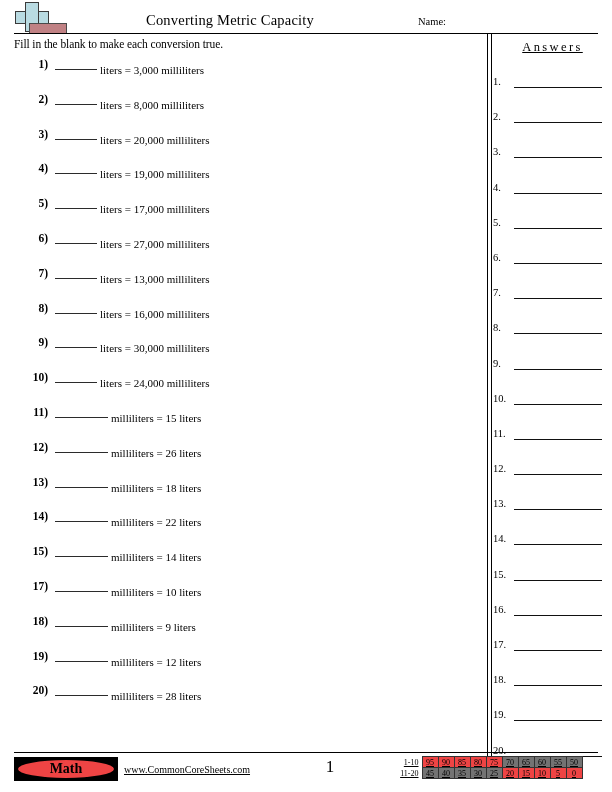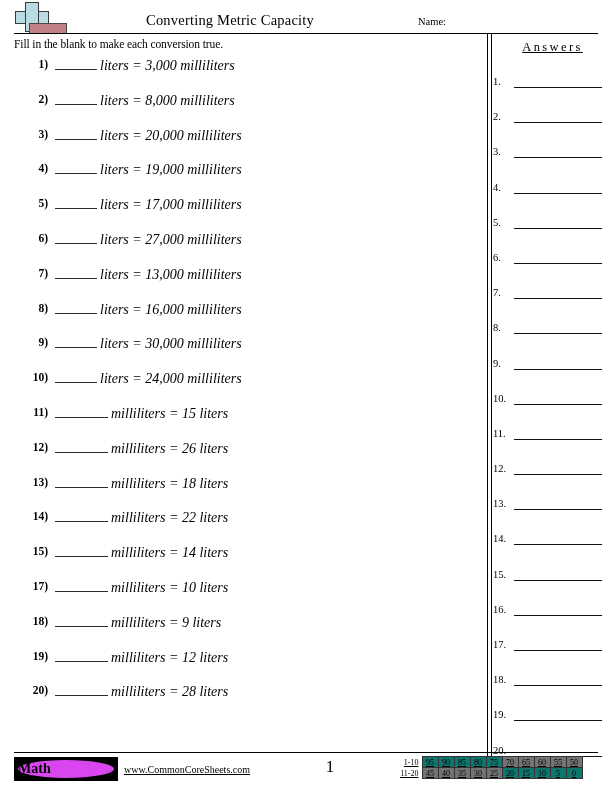--- a/index.html
+++ b/index.html
@@ -61,21 +61,21 @@
     position:relative; height:34.8px;
   }
   .prob-num {
     position:absolute; left:22px; top:2px; width:26px;
     text-align:right; font-size:11.5px; font-weight:bold;
   }
   .prob-blank {
     position:absolute; top:13px; height:0; border-top:1.3px solid #2b2b2b;
   }
   .prob-text {
-    position:absolute; top:2px; font-size:14px; white-space:nowrap;font-style:italic;
+    position:absolute; top:8px; font-size:11px; white-space:nowrap;
   }
   .g1 .prob-blank { left:55px; width:42px; }
   .g1 .prob-text  { left:100px; }
   .g2 .prob-blank { left:55px; width:53px; }
   .g2 .prob-text  { left:111px; }
 
   
   .answers-head {
     position:absolute; left:493px; top:40px; width:119px;
     text-align:center; font-size:12.5px; font-weight:normal;
@@ -96,22 +96,22 @@
   .footer-rule {
     position:absolute; left:14px; top:752px; width:584px; height:0;
     border-top:1.7px solid #000;
   }
   .math-badge {
     position:absolute; left:14px; top:757px; width:104px; height:24px;
     background:#000;
   }
   .math-badge-inner {
     position:absolute; left:4px; top:3px; width:96px; height:18px;
-    background:#d946ef; border-radius:50%;
-    font-size:14px; font-weight:bold; text-align:left; line-height:18px;
+    background:#ef4444; border-radius:50%;
+    font-size:14px; font-weight:bold; text-align:center; line-height:18px;
   }
   .site {
     position:absolute; left:124px; top:764px;
     font-size:10px;
     text-decoration:underline;
   }
   .page-num {
     position:absolute; left:300px; top:757px; width:60px;
     text-align:center; font-size:17px;
   }
@@ -123,21 +123,21 @@
     font-size:8px; text-align:center;
     width:16px; height:11px;
     border:0.8px solid #333; padding:0;
     font-family:"Liberation Serif", serif;
   }
   .score td.lbl {
     border:none; width:26px; text-align:right;
     padding-right:3px; font-size:8px;
   }
   .score td.hi { background:#737373; }
-  .score td.lo { background:#0f766e;margin-left:11px; }
+  .score td.lo { background:#ef4444;margin-left:11px; }
 </style>
 </head>
 <body>
 
 <div class="page">
 
   <div class="header">
     <div class="logo-wrap">
       <div class="logo-plus-h"></div>
       <div class="logo-plus"></div>

